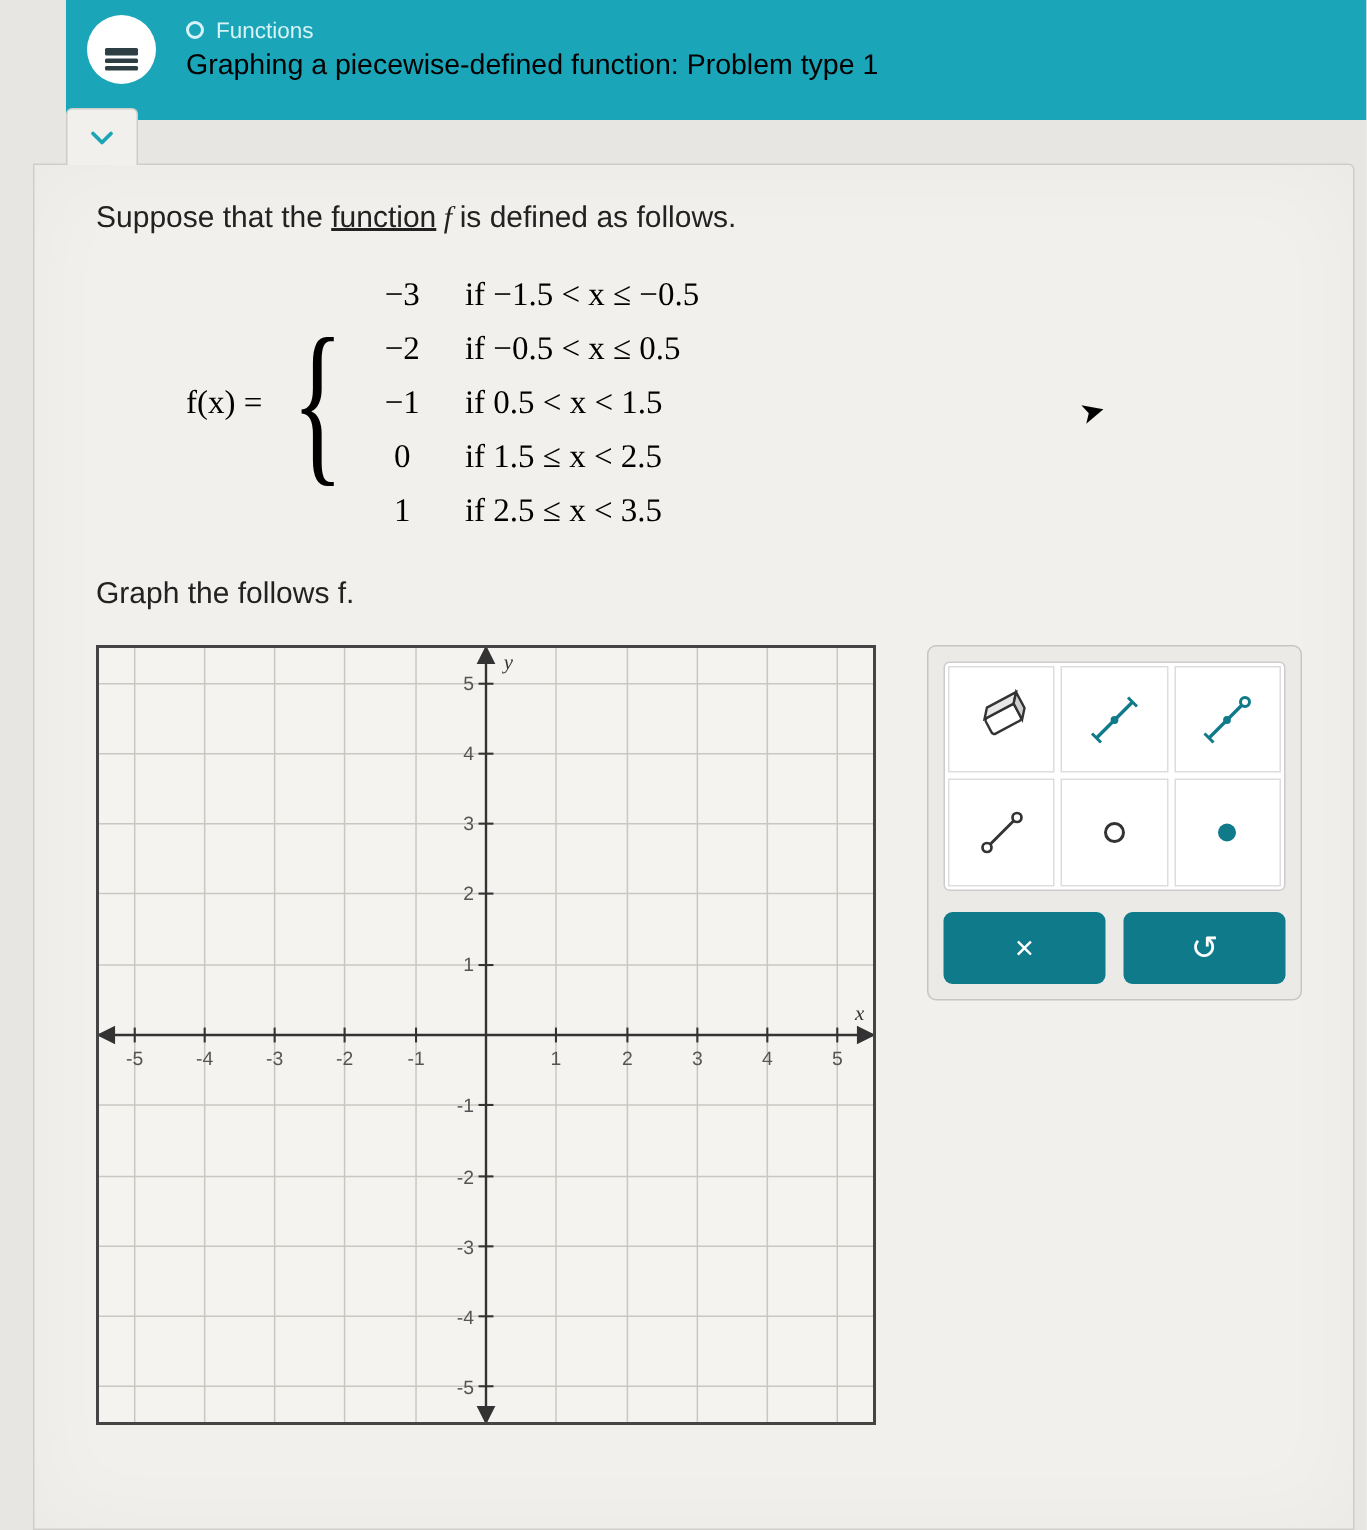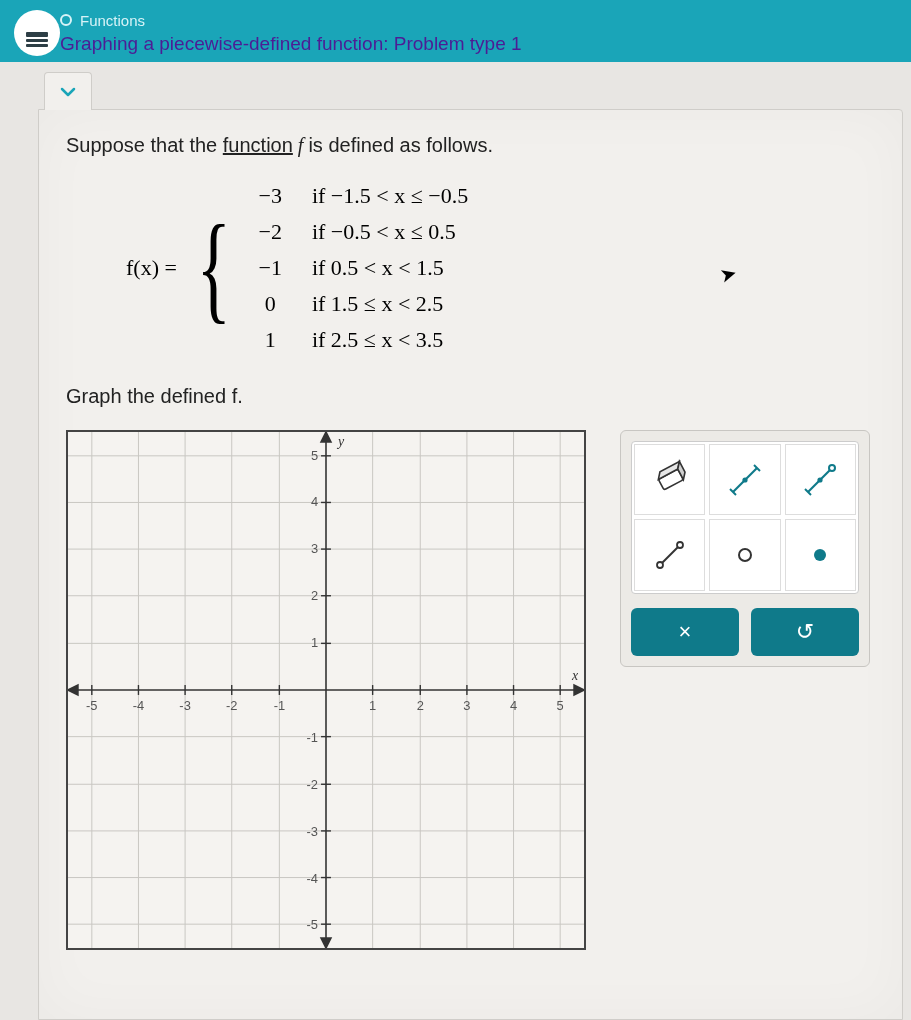--- a/index.html
+++ b/index.html
@@ -8,56 +8,57 @@
     background: #e8e6e3;
     width: 911px;
     height: 1020px;
     position: relative;
     overflow: hidden;
   }
   .header {
     background: #1aa5b8;
     display: flex;
     align-items: center;
-    padding: 10px 14px 6px 14px;
+    padding: 10px 14px 24px 14px;
+    gap: 20px;
+    margin-left: 44px;
   }
   .menu-btn {
     width: 46px; height: 46px;
     background: #fff;
     border-radius: 50%;
     display:flex; align-items:center; justify-content:center;
     flex-shrink:0;
     cursor:pointer;
   }
   .menu-btn div { width: 22px; height: 3px; background: #2d3e45; margin:2px 0; border-radius:1px;}
   .header-text { color: #fff; }
   .header-category { display:flex; align-items:center; gap:8px; font-size:15px; color: #d7f3f7; margin-bottom:4px;}
   .header-category .circ { width:12px;height:12px;border:2px solid #d7f3f7;border-radius:50%;}
-  .header-title { font-size:19px; font-weight:500; color:#4c1d95; }
+  .header-title { font-size:19px; font-weight:500; color:#000000; }
   .tab-notch {
     position:absolute;
     top: 72px; left: 44px;
     width: 48px; height: 38px;
     background:#f2f0ed;
     border: 1px solid #cfcdc9;
     border-bottom: none;
     border-radius: 4px 4px 0 0;
     display:flex; align-items:center; justify-content:center;
     z-index:3;
   }
   .tab-notch svg { width:20px; height:20px; }
   .page {
     position:absolute;
     top: 109px; left: 22px; right: 8px; bottom: 0;
     background: #f2f0ed;
     border: 1px solid #cfcdc9;
     border-radius: 0 4px 0 0;
-    padding: 24px 28px 28px 27px;
+    padding: 24px 28px 28px 41px;
     box-shadow: inset 0 0 60px rgba(0,0,0,0.03);
-    margin-left: 16px;
   }
   .prompt { font-size:20px; color:#222; margin-bottom: 20px; }
   .link-word { text-decoration: underline; color:#222; }
   .formula-block {
     font-family: Georgia, 'Times New Roman', serif;
     font-size: 22px;
     margin: 18px 0 26px 60px;
     display:flex; align-items:center; gap:6px;
   }
   .fx-lhs { }
@@ -181,21 +182,21 @@
           </tr>
       <tr>
             <td class="piece-val">1</td>
             <td>if 2.5 ≤ x &lt; 3.5</td>
           </tr>
     </tbody>
       </table>
   </div>
 
   <div class="graph-label">
-    <span>Graph the defined f.</span>
+    <span>Graph the follows f.</span>
   </div>
 
   <div class="content-row">
 
     <div class="graph-box">
       <svg viewBox="0 0 520 520">
 
         <g stroke="#c9c7c2" stroke-width="1">
           <line x1="24" y1="0" x2="24" y2="520"></line>
             <line x1="71" y1="0" x2="71" y2="520"></line>

